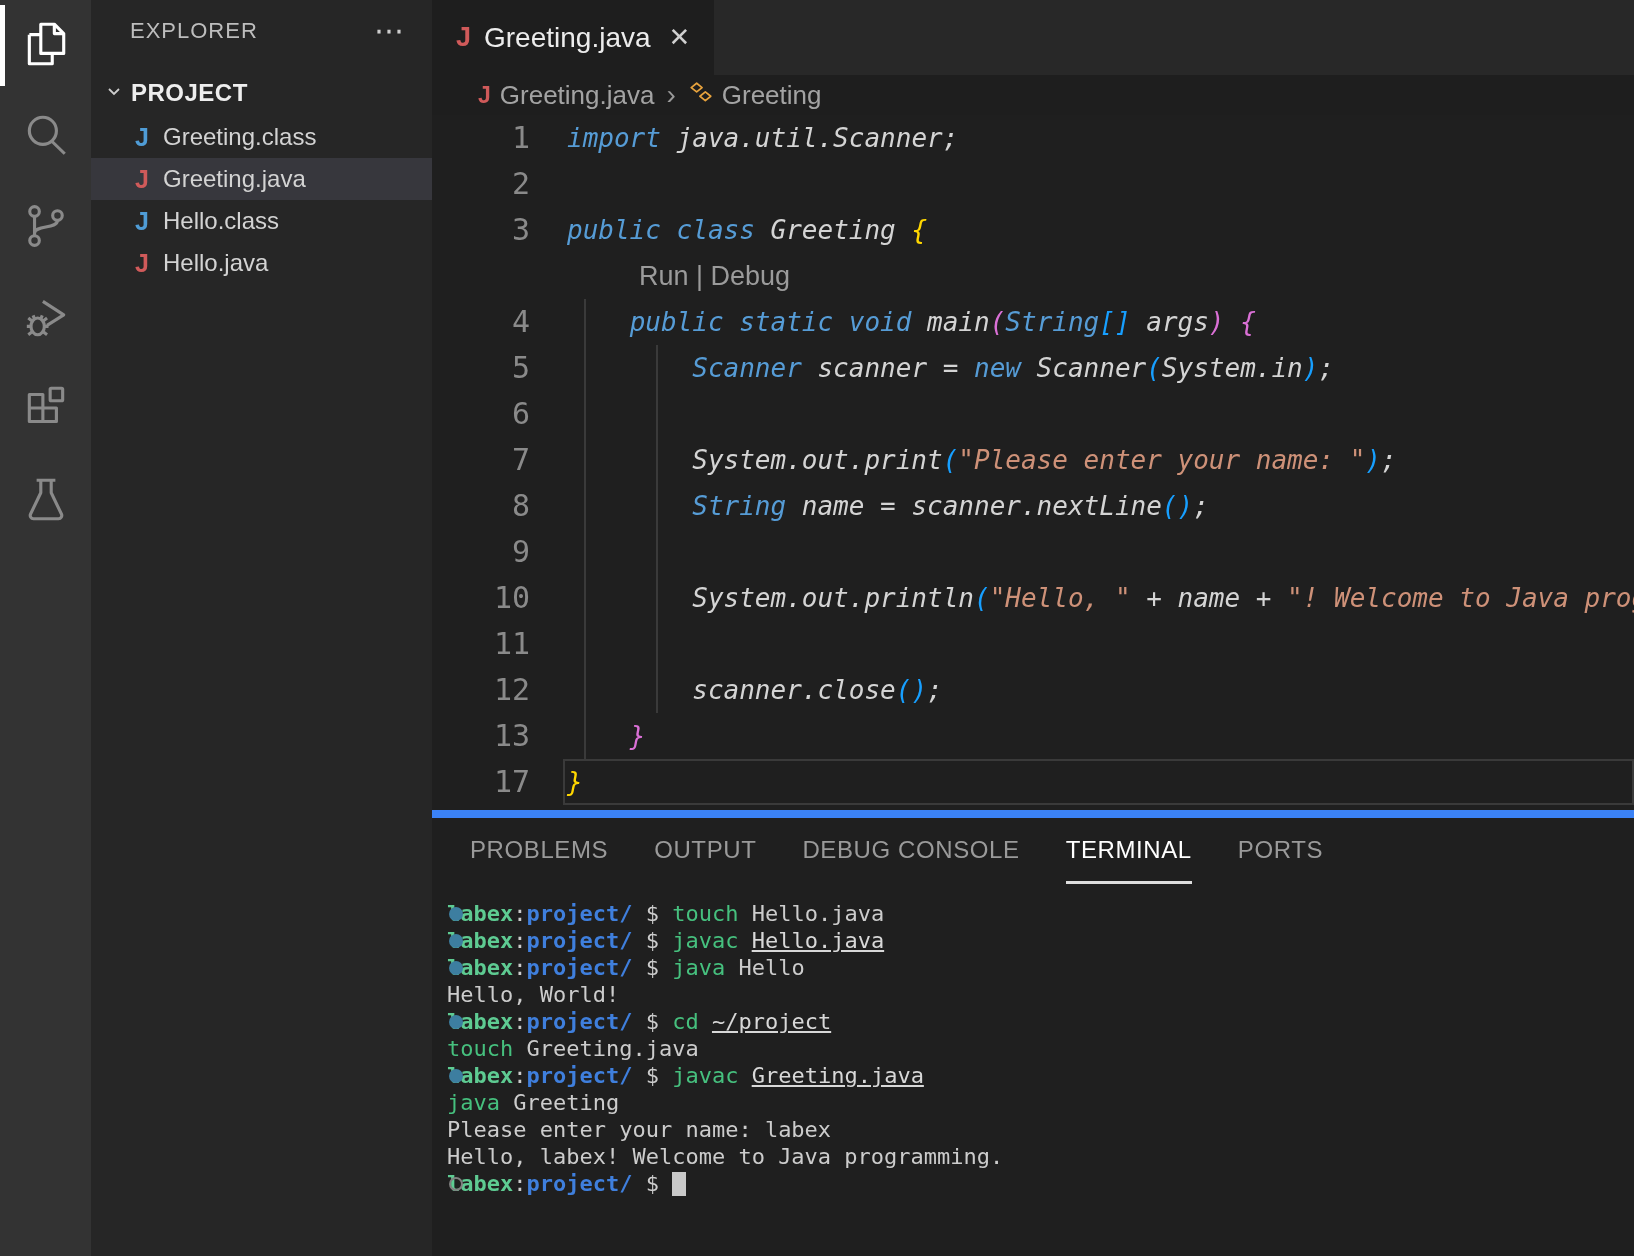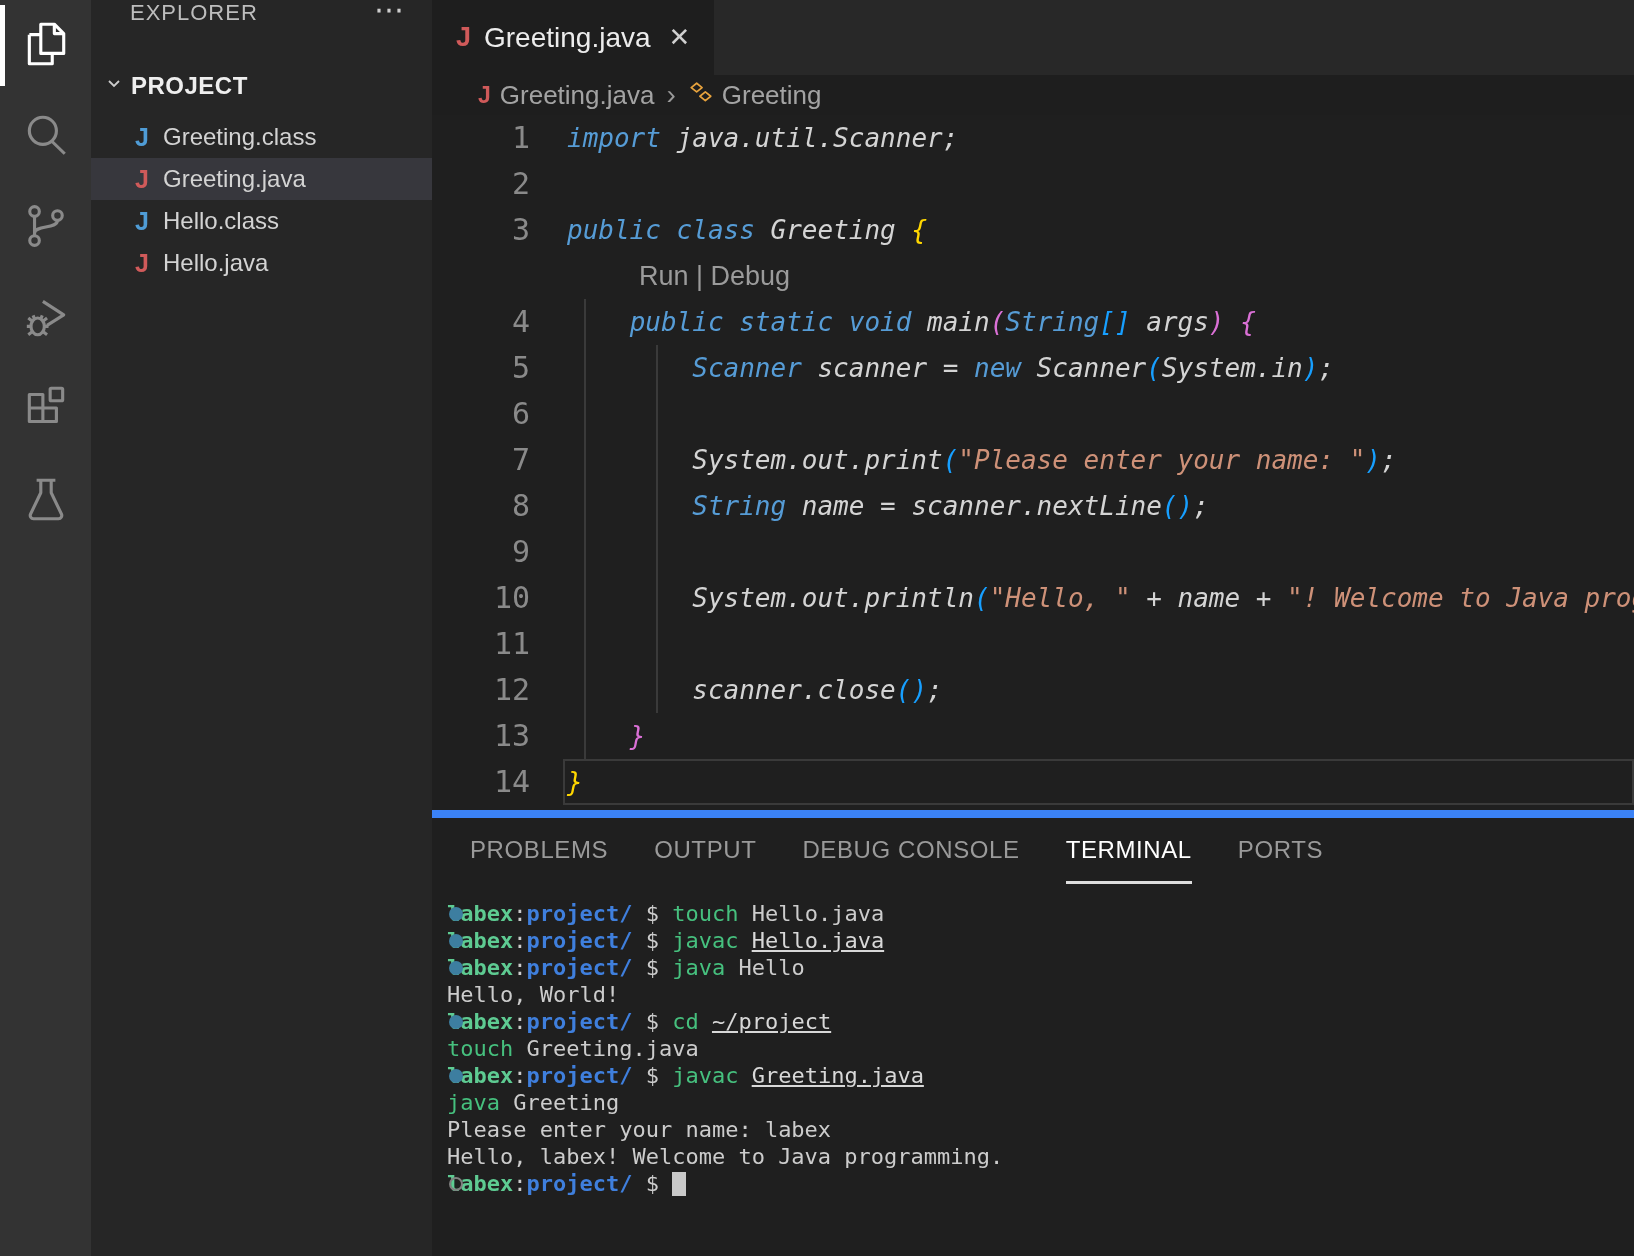--- a/index.html
+++ b/index.html
@@ -10,24 +10,24 @@
   
   .activitybar { width:91px; background:#333333; position:relative; flex:none; }
   .ab-item { width:91px; height:91px; display:flex; align-items:center; justify-content:center; position:relative; cursor:pointer; }
   .ab-item svg { width:50px; height:50px; stroke:#8a8a8a; fill:none; stroke-width:1.5; }
   .ab-item.active svg { stroke:#ffffff; }
   .ab-item.active .indicator { position:absolute; left:0; top:5px; width:5px; height:81px; background:#ffffff; }
   .ab-item:nth-child(n+2){ margin-top:0px; }
 
   
   .sidebar { width:341px; background:#262626; flex:none; display:flex; flex-direction:column; }
-  .sb-header { height:62px; display:flex; padding:0 28px 0 39px; }
+  .sb-header { height:62px; display:flex; align-items:center; padding:0 28px 0 39px; }
   .sb-title { color:#bdbdbd; font-size:22px; letter-spacing:1px; flex:1; }
   .sb-menu { color:#cccccc; font-size:30px; cursor:pointer; line-height:20px; }
-  .section-row { height:42px; display:flex; padding-left:12px; margin-top:10px; cursor:pointer; }
+  .section-row { height:42px; display:flex; align-items:center; padding-left:12px; margin-top:10px; cursor:pointer; }
   .section-label { color:#eeeeee; font-size:24px; font-weight:bold; letter-spacing:0.5px; margin-left:6px; }
   .filelist { margin-top:2px; }
   .file-row { height:42px; display:flex; align-items:center; padding-left:44px; cursor:pointer; }
   .file-row.selected { background:#37373d; }
   .jicon { font-weight:bold; font-size:25px; width:28px; flex:none; }
   .file-label { color:#d3d3d3; font-size:24px; }
 
   
   .main { flex:1; display:flex; flex-direction:column; min-width:0; }
 
@@ -208,21 +208,21 @@
           <div class="code-row"><span class="gutter">4</span><span class="code"><span class="tk-fg">    </span><span class="tk-kw">public</span><span class="tk-fg"> </span><span class="tk-kw">static</span><span class="tk-fg"> </span><span class="tk-kw">void</span><span class="tk-fg"> main</span><span class="tk-b2">(</span><span class="tk-kw">String</span><span class="tk-b3">[]</span><span class="tk-fg"> args</span><span class="tk-b2">)</span><span class="tk-fg"> </span><span class="tk-b2">{</span></span></div>
           <div class="code-row"><span class="gutter">5</span><span class="code"><span class="tk-fg">        </span><span class="tk-kw">Scanner</span><span class="tk-fg"> scanner = </span><span class="tk-kw">new</span><span class="tk-fg"> Scanner</span><span class="tk-b3">(</span><span class="tk-fg">System.in</span><span class="tk-b3">)</span><span class="tk-fg">;</span></span></div>
           <div class="code-row"><span class="gutter">6</span><span class="code"></span></div>
           <div class="code-row"><span class="gutter">7</span><span class="code"><span class="tk-fg">        System.out.print</span><span class="tk-b3">(</span><span class="tk-str">"Please enter your name: "</span><span class="tk-b3">)</span><span class="tk-fg">;</span></span></div>
           <div class="code-row"><span class="gutter">8</span><span class="code"><span class="tk-fg">        </span><span class="tk-kw">String</span><span class="tk-fg"> name = scanner.nextLine</span><span class="tk-b3">()</span><span class="tk-fg">;</span></span></div>
           <div class="code-row"><span class="gutter">9</span><span class="code"></span></div>
           <div class="code-row"><span class="gutter">10</span><span class="code"><span class="tk-fg">        System.out.println</span><span class="tk-b3">(</span><span class="tk-str">"Hello, "</span><span class="tk-fg"> + name + </span><span class="tk-str">"! Welcome to Java programming."</span></span></div>
           <div class="code-row"><span class="gutter">11</span><span class="code"></span></div>
           <div class="code-row"><span class="gutter">12</span><span class="code"><span class="tk-fg">        scanner.close</span><span class="tk-b3">()</span><span class="tk-fg">;</span></span></div>
           <div class="code-row"><span class="gutter">13</span><span class="code"><span class="tk-fg">    </span><span class="tk-b2">}</span></span></div>
-          <div class="code-row"><span class="gutter">14</span><span class="code"><span class="tk-b1">}</span></span></div>
+          <div class="code-row"><span class="gutter">17</span><span class="code"><span class="tk-b1">}</span></span></div>
         </div>
     </div>
 
     <div class="panel">
       <div class="panel-tabs" id="panel-tabs">
           <div class="ptab">PROBLEMS</div>
           <div class="ptab">OUTPUT</div>
           <div class="ptab">DEBUG CONSOLE</div>
           <div class="ptab active">TERMINAL</div>
           <div class="ptab">PORTS</div>

